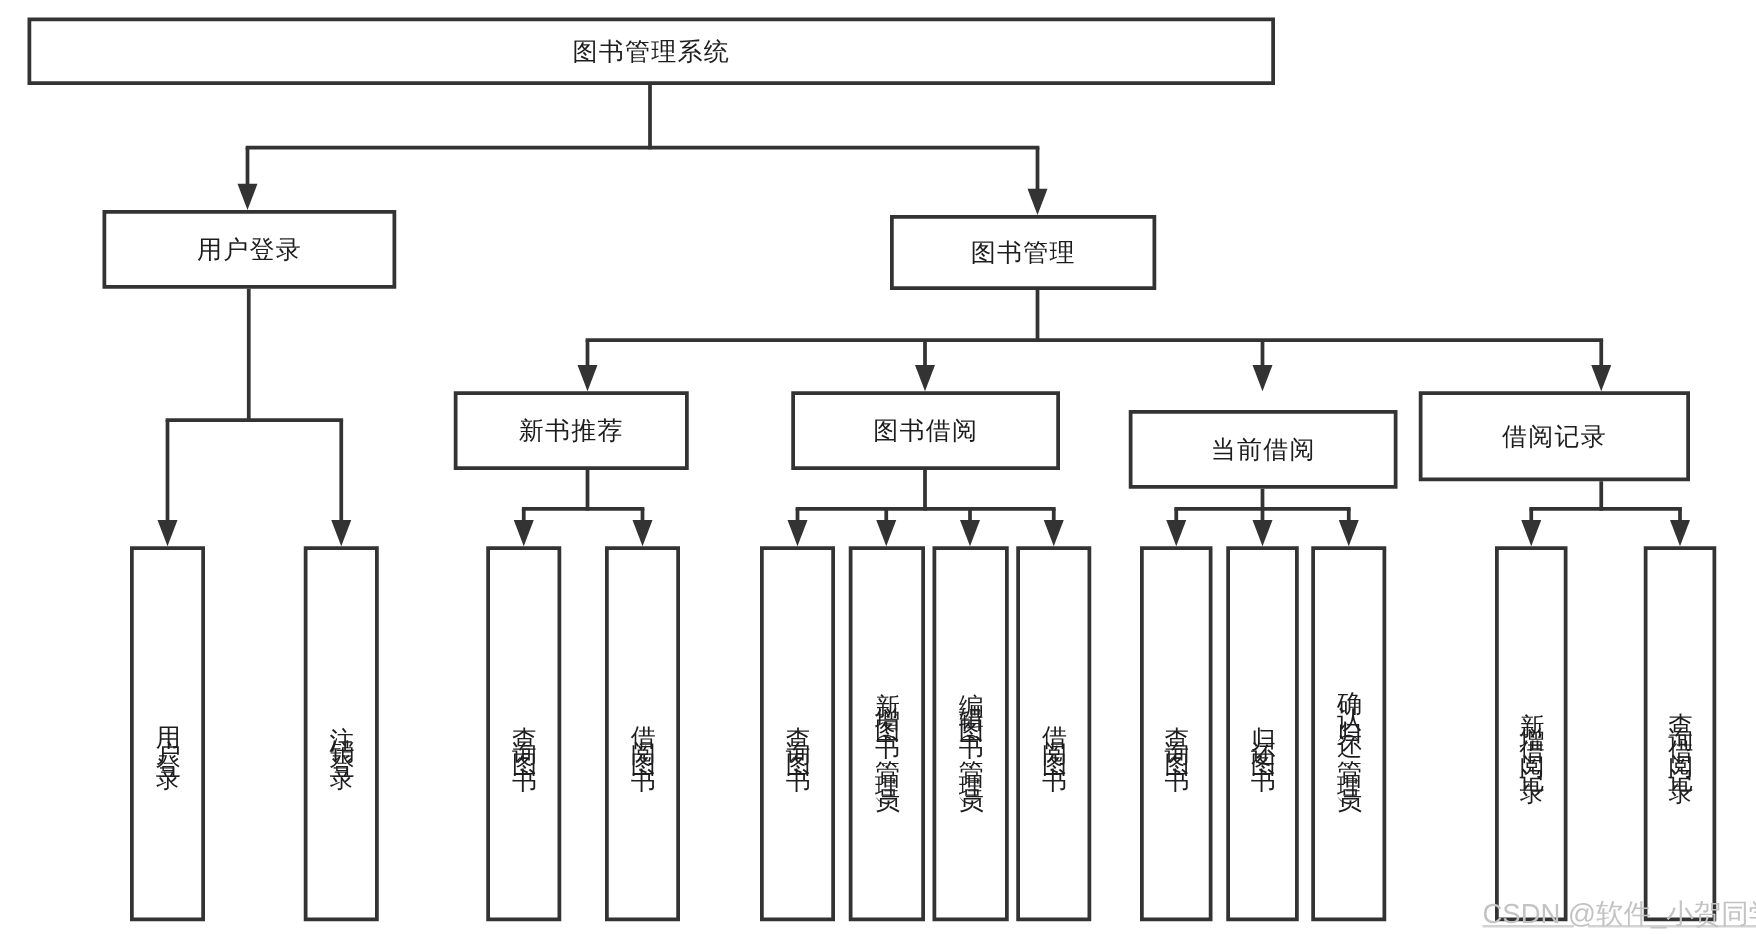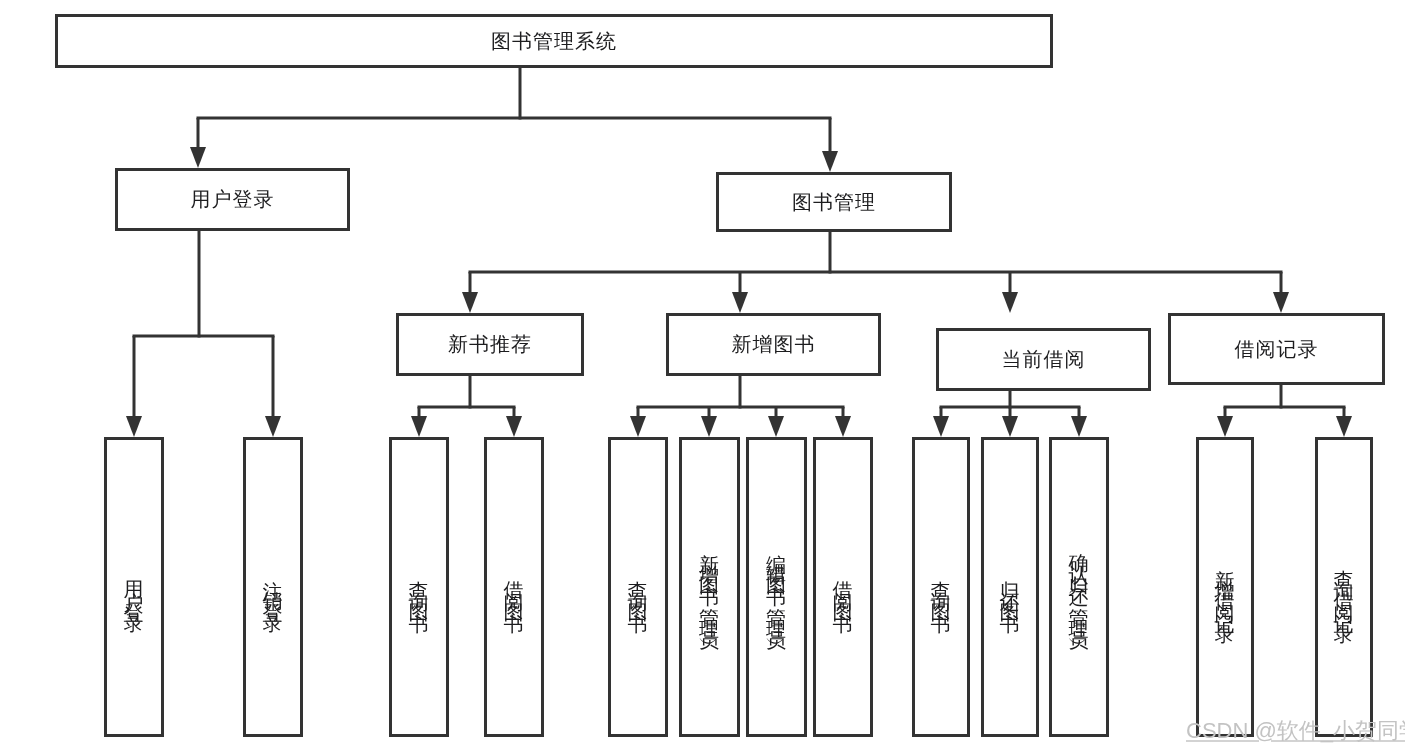--- a/index.html
+++ b/index.html
@@ -13,21 +13,20 @@
   #connectors { position:absolute; inset:0; width:1405px; height:747px; }
   .hbox {
     position:absolute;
     border:3px solid #333333;
     background:#ffffff;
     display:flex; align-items:center; justify-content:center;
     box-sizing:border-box;
     color:#1d1d1f;
     font-size:20px;
     letter-spacing:1px;
-    margin-left:33px;
   }
   .vbox {
     position:absolute;
     top:437px; height:300px;
     border:3px solid #333333;
     background:#ffffff;
     display:flex; align-items:center; justify-content:center;
     box-sizing:border-box;
     color:#1d1d1f;
   }
@@ -109,29 +108,29 @@
       <polygon points="1336,416 1352,416 1344,437" fill="#333333"></polygon>
     </svg>
 
   <div class="hbox" style="left:22px;top:14px;width:998px;height:54px">
     <span>图书管理系统</span>
   </div>
 
   <div class="hbox" style="left:82px;top:168px;width:235px;height:63px">
     <span>用户登录</span>
   </div>
-  <div class="hbox" style="left:683px;top:172px;width:236px;height:60px">
+  <div class="hbox" style="left:712px;top:172px;width:213px;height:60px">
     <span>图书管理</span>
   </div>
 
   <div class="hbox" style="left:363px;top:313px;width:188px;height:63px">
     <span>新书推荐</span>
   </div>
   <div class="hbox" style="left:633px;top:313px;width:215px;height:63px">
-    <span>新增图书</span>
+    <span>图书借阅</span>
   </div>
   <div class="hbox" style="left:903px;top:328px;width:215px;height:63px">
     <span>当前借阅</span>
   </div>
   <div class="hbox" style="left:1135px;top:313px;width:217px;height:72px">
     <span>借阅记录</span>
   </div>
 
   <div class="vbox" style="left:104px;width:60px">
     <span>用户登录</span>

